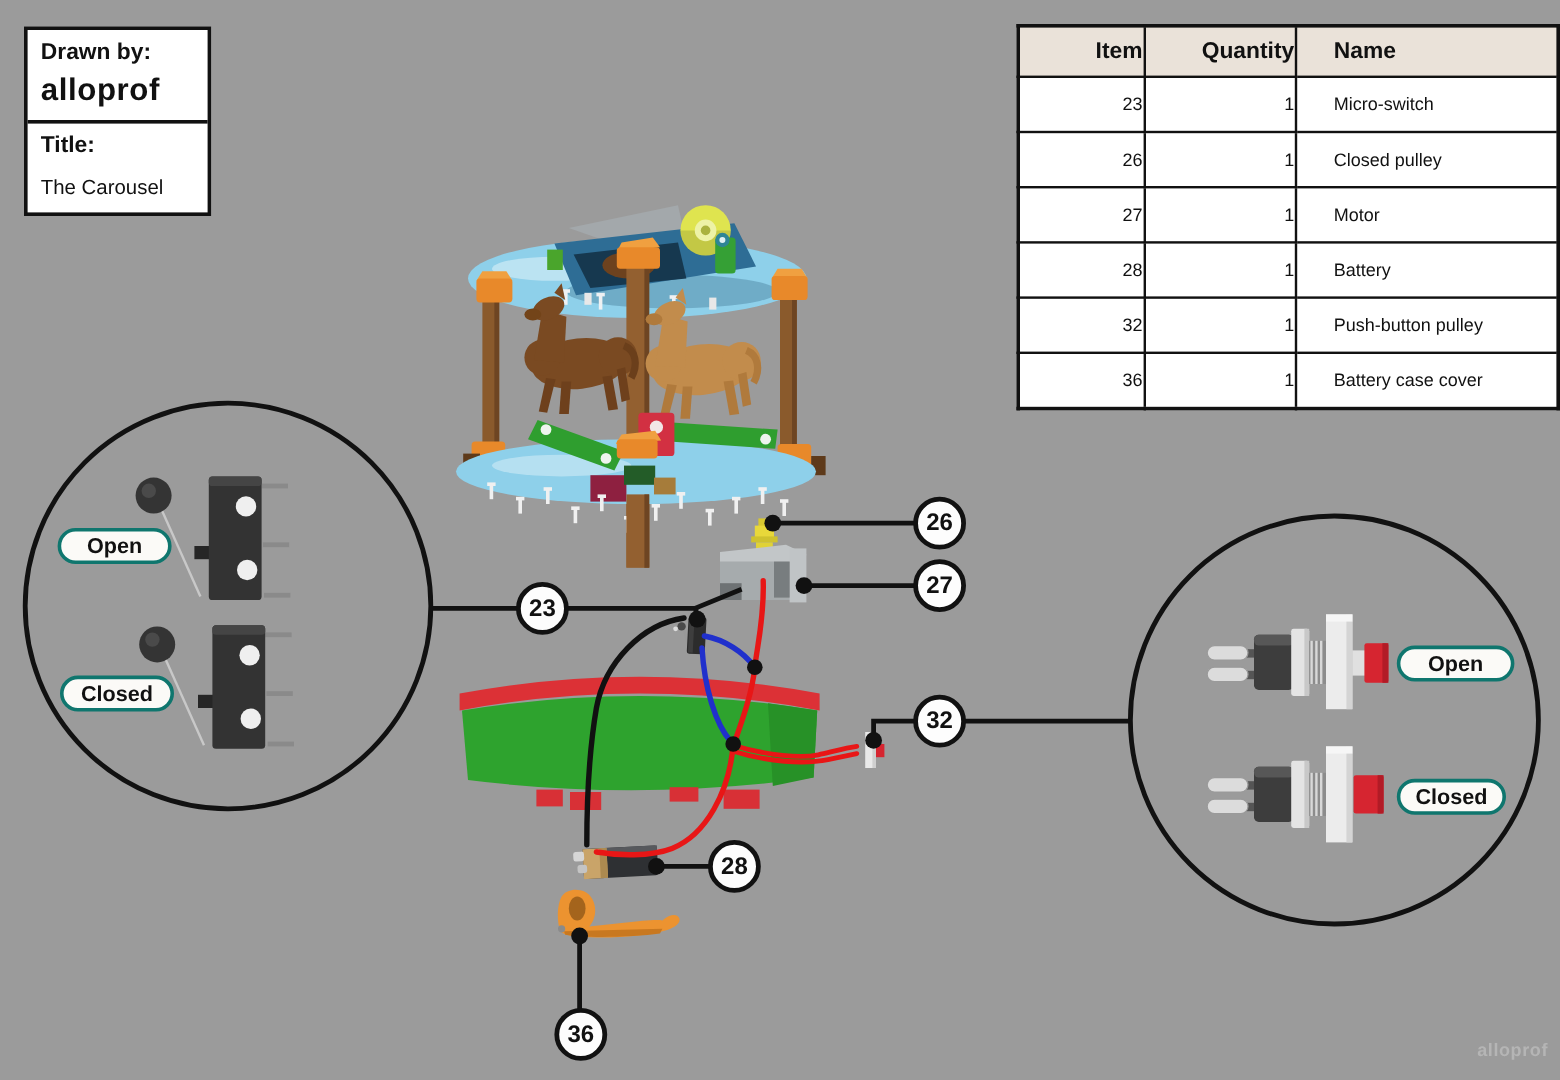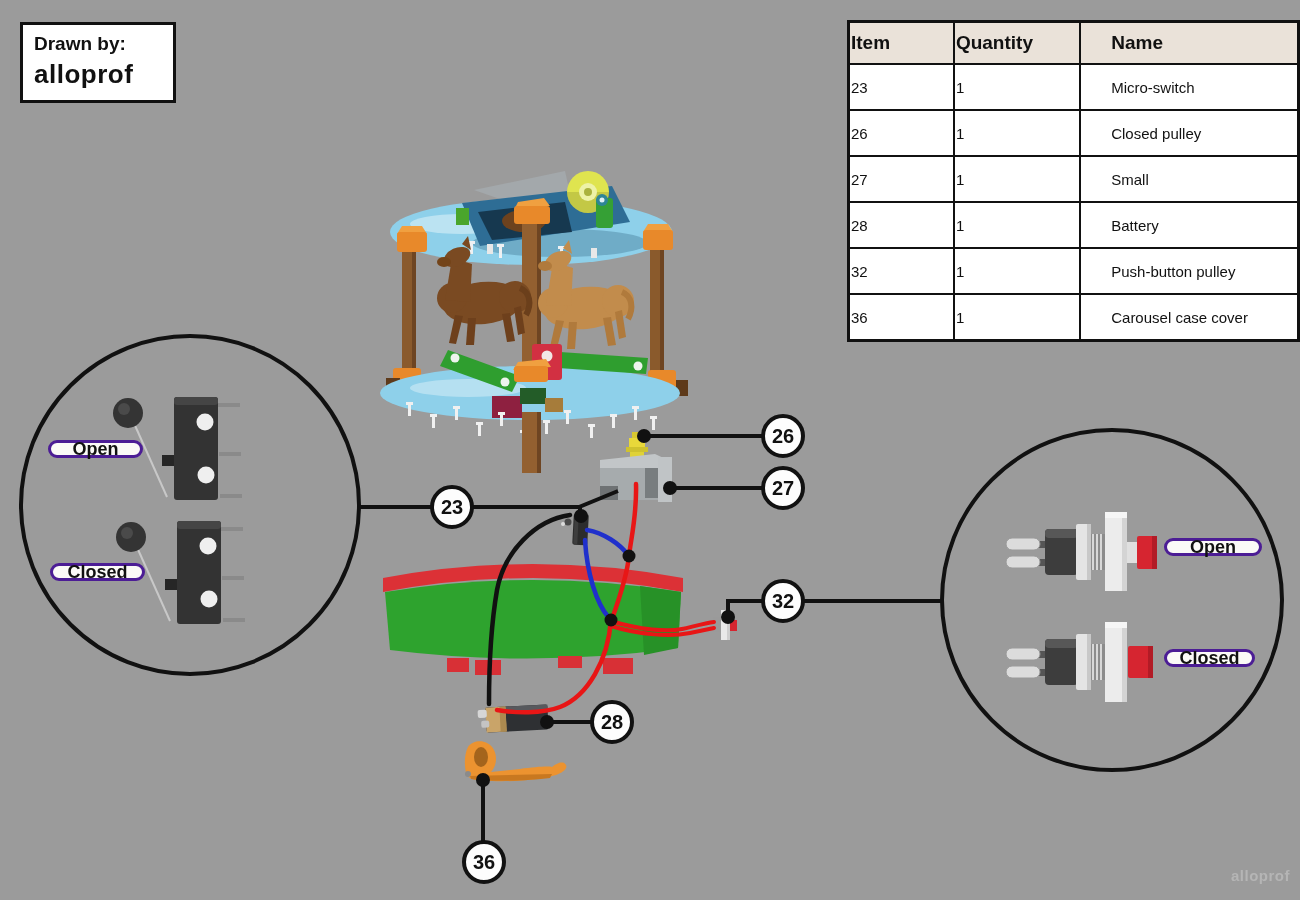--- a/index.html
+++ b/index.html
@@ -15,35 +15,35 @@
   .tb-label{font-weight:bold;font-size:19px;color:#111;}
   .tb-logo{font-weight:bold;font-size:26px;color:#111;letter-spacing:.5px;margin-top:4px;}
   .tb-title{font-size:17px;color:#111;margin-top:14px;}
 
   
   .parts-table{position:absolute;left:847px;top:20px;border-collapse:collapse;
     background:#fff;}
   .parts-table th,.parts-table td{border:2px solid #111;color:#111;}
   .parts-table th{background:#eae2d9;font-size:19px;font-weight:bold;height:38px;}
   .parts-table td{font-size:15px;height:42px;}
-  .col-item{width:106px;text-align:left;}
-  .col-qty{width:126px;text-align:left;}
+  .col-item{width:106px;text-align:right;}
+  .col-qty{width:126px;text-align:right;}
   .col-name{width:195px;text-align:left;padding-left:30px;}
   .parts-table{border:3px solid #111;}
 
   
   .badge{position:absolute;width:44px;height:44px;border-radius:50%;
     background:#fdfdfd;border:4px solid #111;box-sizing:border-box;
     display:flex;align-items:center;justify-content:center;
     font-weight:bold;font-size:20px;color:#111;}
 
   
-  .pill{position:absolute;background:#fbfaf7;border:3px solid #4c1d95;border-radius:16px;
+  .pill{position:absolute;background:#fbfaf7;border:3px solid #0f766e;border-radius:16px;
     box-sizing:border-box;display:flex;align-items:center;justify-content:center;
-    font-weight:bold;font-size:18px;color:#111;padding:0 10px;height:18px;}
+    font-weight:bold;font-size:18px;color:#111;padding:0 10px;height:30px;}
 
   .watermark{position:absolute;right:10px;bottom:16px;color:#b5b5b5;
     font-size:15px;font-weight:bold;letter-spacing:.5px;}
 </style>
 </head>
 <body>
 
 <div id="stage">
 
 <svg id="diagram-svg" width="1300" height="900" viewBox="0 0 1300 900">
@@ -345,20 +345,24 @@
     <circle cx="547" cy="722" r="7"></circle>
     <circle cx="483" cy="780" r="7"></circle>
   </g>
 </svg>
 
   <div class="title-block">
     <div class="cell">
       <div class="tb-label">Drawn by:</div>
       <div class="tb-logo">alloprof</div>
     </div>
+    <div class="cell">
+      <div class="tb-label">Title:</div>
+      <div class="tb-title">The Carousel</div>
+    </div>
   </div>
 
   <table class="parts-table">
     <thead>
       <tr>
         <th class="col-item">Item</th>
         <th class="col-qty">Quantity</th>
         <th class="col-name">Name</th>
       </tr>
     </thead>
@@ -369,36 +373,36 @@
         <td class="col-name">Micro-switch</td>
       </tr>
       <tr>
         <td class="col-item">26</td>
         <td class="col-qty">1</td>
         <td class="col-name">Closed pulley</td>
       </tr>
       <tr>
         <td class="col-item">27</td>
         <td class="col-qty">1</td>
-        <td class="col-name">Small</td>
+        <td class="col-name">Motor</td>
       </tr>
       <tr>
         <td class="col-item">28</td>
         <td class="col-qty">1</td>
         <td class="col-name">Battery</td>
       </tr>
       <tr>
         <td class="col-item">32</td>
         <td class="col-qty">1</td>
         <td class="col-name">Push-button pulley</td>
       </tr>
       <tr>
         <td class="col-item">36</td>
         <td class="col-qty">1</td>
-        <td class="col-name">Carousel case cover</td>
+        <td class="col-name">Battery case cover</td>
       </tr>
     </tbody>
   </table>
 
   <div class="badge" style="left:430px;top:485px;">23</div>
   <div class="badge" style="left:761px;top:414px;">26</div>
   <div class="badge" style="left:761px;top:466px;">27</div>
   <div class="badge" style="left:761px;top:579px;">32</div>
   <div class="badge" style="left:590px;top:700px;">28</div>
   <div class="badge" style="left:462px;top:840px;">36</div>

